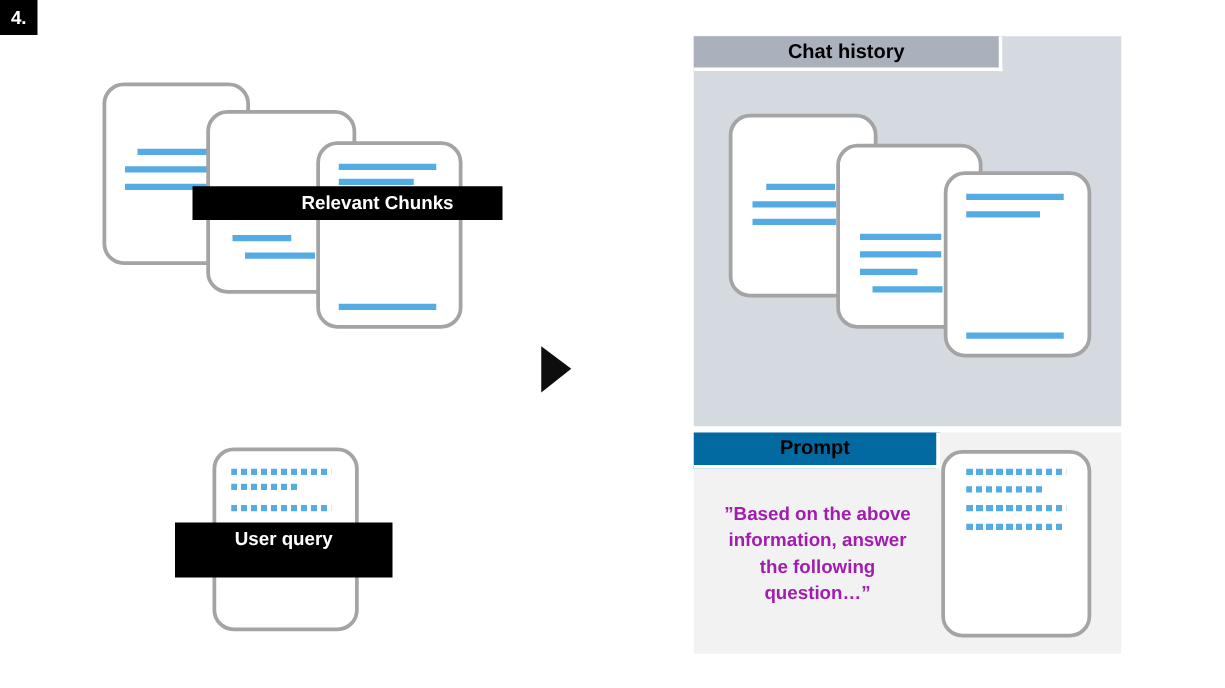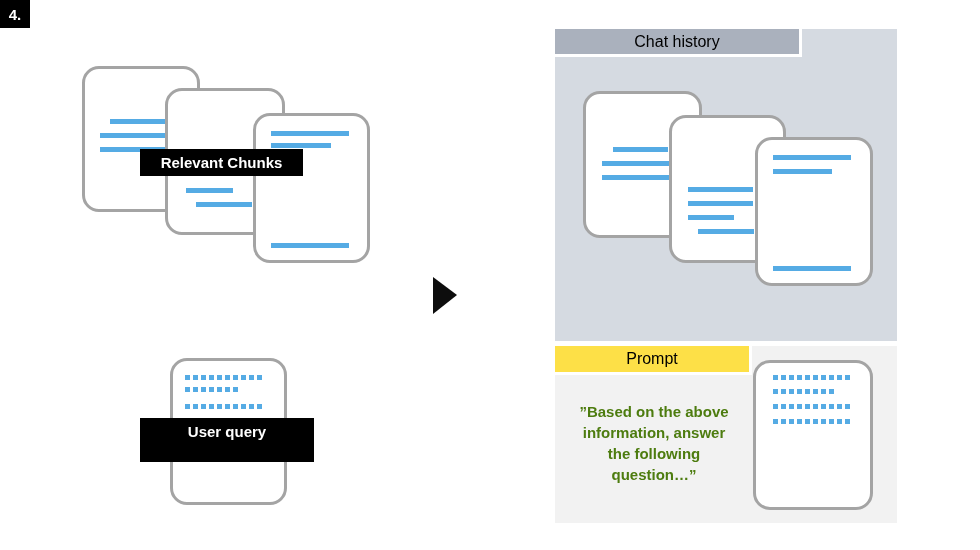--- a/index.html
+++ b/index.html
@@ -16,26 +16,26 @@
   .black-label{position:absolute;background:#000;color:#fff;font-weight:bold;font-size:15px;
     line-height:27px;text-align:center;}
 
   .arrow{position:absolute;left:433px;top:277px;width:0;height:0;
     border-top:18px solid transparent;border-bottom:19px solid transparent;border-left:24px solid #0d0d0d;}
 
   .panel{position:absolute;}
   .panel-chat{left:555px;top:29px;width:342px;height:312px;background:#d5dae1;}
   .panel-prompt{left:555px;top:346px;width:342px;height:177px;background:#f2f2f2;}
 
-  .section-header{position:absolute;font-weight:normal;font-size:16px;color:#000;text-align:center;
+  .section-header{position:absolute;font-weight:bold;font-size:16px;color:#000;text-align:center;
     border-right:3px solid #fff;border-bottom:3px solid #fff;box-sizing:border-box;}
   .header-chat{left:555px;top:29px;width:247px;height:28px;line-height:25px;background:#aab1bd;}
-  .header-prompt{left:555px;top:346px;width:197px;height:29px;line-height:26px;background:#fde047;}
+  .header-prompt{left:555px;top:346px;width:197px;height:29px;line-height:26px;background:#0369a1;}
 
-  .quote{position:absolute;left:563px;top:401px;width:182px;color:#4d7c0f;font-weight:bold;
+  .quote{position:absolute;left:563px;top:401px;width:182px;color:#a21caf;font-weight:bold;
     font-size:15px;line-height:21px;text-align:center;white-space:pre-line;}
 </style>
 </head>
 <body>
 
 <div class="canvas">
 
   <div class="step-badge">4.</div>
 
   <div class="doc" style="left:82px;top:66px;width:118px;height:146px;"></div>
@@ -45,21 +45,21 @@
 
   <div class="doc" style="left:165px;top:88px;width:120px;height:147px;"></div>
   <div class="line" style="left:186px;top:188px;width:47px;"></div>
   <div class="line" style="left:196px;top:202px;width:56px;"></div>
 
   <div class="doc" style="left:253px;top:113px;width:117px;height:150px;"></div>
   <div class="line" style="left:271px;top:131px;width:78px;"></div>
   <div class="line" style="left:271px;top:143px;width:60px;"></div>
   <div class="line" style="left:271px;top:243px;width:78px;"></div>
 
-  <div class="black-label" style="left:140px;top:149px;width:163px;height:27px;">Relevant Chunks</div>
+  <div class="black-label" style="left:154px;top:149px;width:200px;height:27px;padding-left:48px;">Relevant Chunks</div>
 
   <div class="doc" style="left:170px;top:358px;width:117px;height:147px;"></div>
   <div class="dots" style="left:185px;top:375px;width:80px;"></div>
   <div class="dots" style="left:185px;top:387px;width:53px;"></div>
   <div class="dots" style="left:185px;top:404px;width:80px;"></div>
 
   <div class="black-label" style="left:140px;top:418px;width:174px;height:44px;">User query</div>
 
   <div class="arrow"></div>
 

